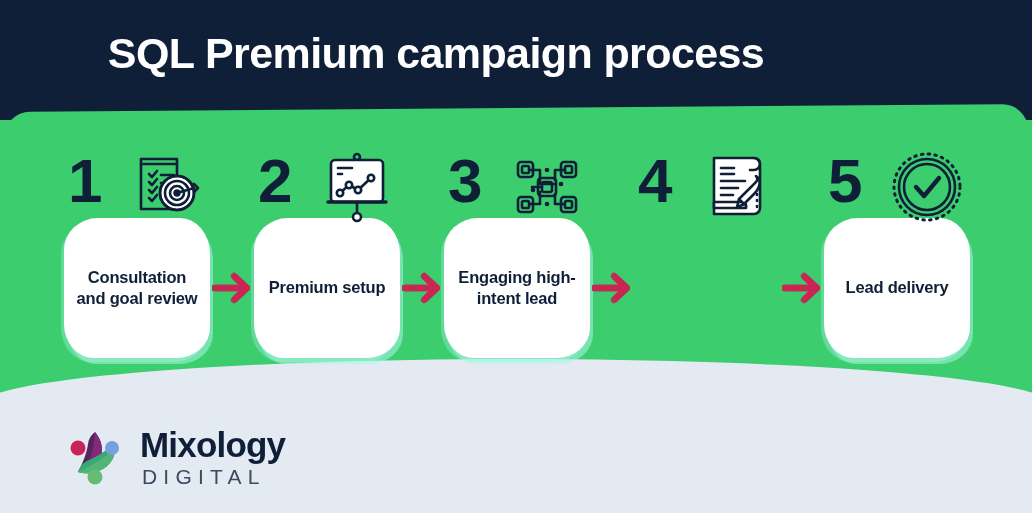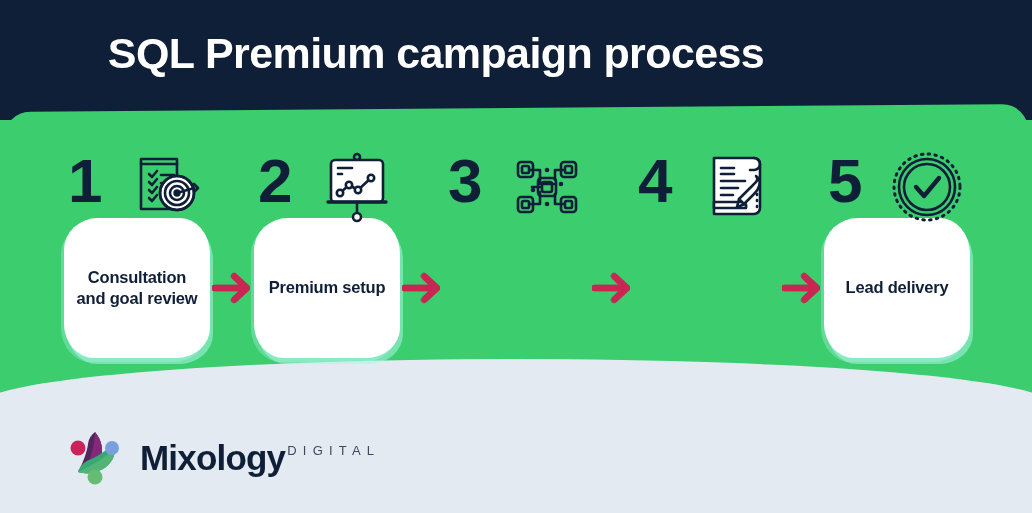--- a/index.html
+++ b/index.html
@@ -157,29 +157,29 @@
   }
   .logo {
     position: absolute;
     left: 62px; top: 424px;
     display: flex;
     align-items: center;
     gap: 12px;
     z-index: 7;
   }
   .logo-mark { width: 66px; height: 66px; display: block; }
-  .logo-text { display: flex; flex-direction: row; line-height: 1; }
+  .logo-text { display: flex; flex-direction: column; line-height: 1; }
   .logo-name {
     font-size: 35px;
     font-weight: bold;
     color: #101f38;
     letter-spacing: -0.8px;
   }
   .logo-sub {
-    font-size: 13px;
+    font-size: 21px;
     font-weight: normal;
     color: #3c4a60;
     letter-spacing: 6.2px;
     margin-top: 4px;
     margin-left: 2px;
   }
 </style>
 </head>
 <body>
 
@@ -280,20 +280,23 @@
           <rect x="10" y="49" width="15" height="15" rx="3"></rect>
           <rect x="14" y="53" width="7" height="7" rx="1.6"></rect>
           <rect x="53" y="49" width="15" height="15" rx="3"></rect>
           <rect x="57" y="53" width="7" height="7" rx="1.6"></rect>
           <circle cx="39" cy="22" r="2.3" fill="#101f38" stroke="none"></circle>
           <circle cx="39" cy="56" r="2.3" fill="#101f38" stroke="none"></circle>
           <circle cx="53" cy="36" r="2.3" fill="#101f38" stroke="none"></circle>
           <circle cx="25" cy="42" r="2.3" fill="#101f38" stroke="none"></circle>
         </svg>
       </div>
+      <div class="card">
+        <div class="card-label">Engaging high-intent lead</div>
+      </div>
     </div>
 
     <div class="arrow">
       <svg viewBox="0 0 38 40" fill="none" stroke="#c92653" stroke-width="6.5" stroke-linecap="round" stroke-linejoin="round">
         <path d="M2 20 h27" stroke="#a83a52" opacity=".9"></path>
         <path d="M22 8 l12 12 l-12 12" stroke="#a83a52" opacity=".9"></path>
         <path d="M3 20 h27"></path>
         <path d="M23 9 l12 11 l-12 11"></path>
       </svg>
     </div>

